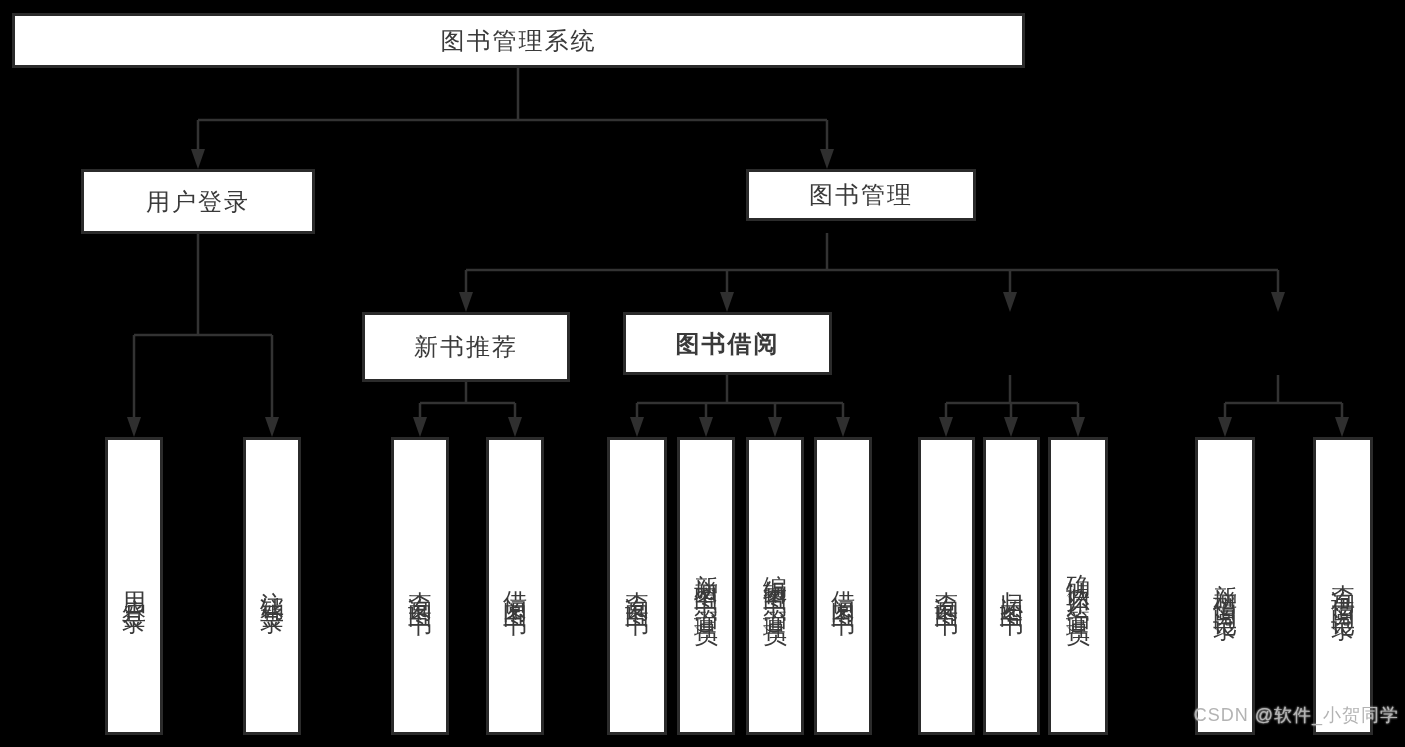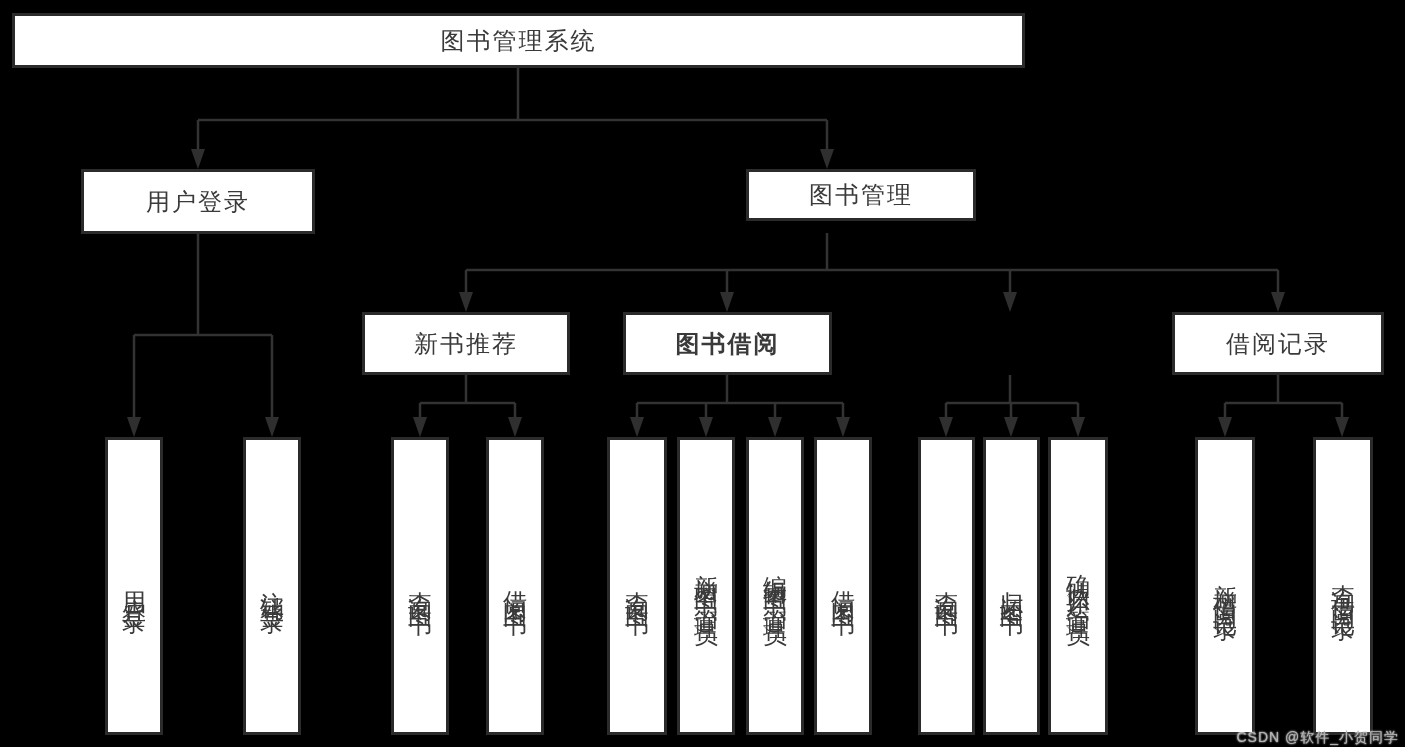--- a/index.html
+++ b/index.html
@@ -41,22 +41,22 @@
     writing-mode: vertical-lr;
     text-orientation: mixed;
     font-size: 24px;
     letter-spacing: 7px;
     line-height: 1;
     text-align: center;
   }
   .watermark {
     position: absolute;
     right: 6px;
-    bottom: 0;
-    font-size: 14px;
+    bottom: 20px;
+    font-size: 18px;
     color: #b3b3b3;
     letter-spacing: 1px;
     z-index: 2;
     text-shadow: 0 0 2px #ffffff;
     white-space: nowrap;
   }
 </style>
 </head>
 <body>
 
@@ -103,23 +103,22 @@
       <polygon points="1218,417 1232,417 1225,437"></polygon>
       <polygon points="1335,417 1349,417 1342,437"></polygon>
     </g>
   </svg>
 
   <div class="node hnode" style="left:12px; top:13px; width:1013px; height:55px;">图书管理系统</div>
 
   <div class="node hnode" style="left:81px; top:169px; width:234px; height:65px;">用户登录</div>
   <div class="node hnode" style="left:712px; top:169px; width:230px; height:52px;margin-left:34px;">图书管理</div>
 
-  <div class="node hnode" style="left:362px; top:312px; width:208px; height:63px;">新书推荐</div>
+  <div class="node hnode" style="left:362px; top:312px; width:208px; height:70px;">新书推荐</div>
   <div class="node hnode" style="left:623px; top:312px; width:209px; height:63px;font-weight:bold;">图书借阅</div>
-  <div class="node hnode" style="left:1172px; top:312px; width:212px; height:63px;">借阅记录</div>
 
   <div class="node leaf" style="left:105px; top:437px; width:58px; height:298px;">用户登录</div>
   <div class="node leaf" style="left:243px; top:437px; width:58px; height:298px;">注销登录</div>
 
   <div class="node leaf" style="left:391px; top:437px; width:58px; height:298px;">查询图书</div>
   <div class="node leaf" style="left:486px; top:437px; width:58px; height:298px;">借阅图书</div>
 
   <div class="node leaf" style="left:607px; top:437px; width:60px; height:298px;">查询图书</div>
   <div class="node leaf" style="left:677px; top:437px; width:58px; height:298px;">新增图书（管理员）</div>
   <div class="node leaf" style="left:746px; top:437px; width:58px; height:298px;">编辑图书（管理员）</div>

